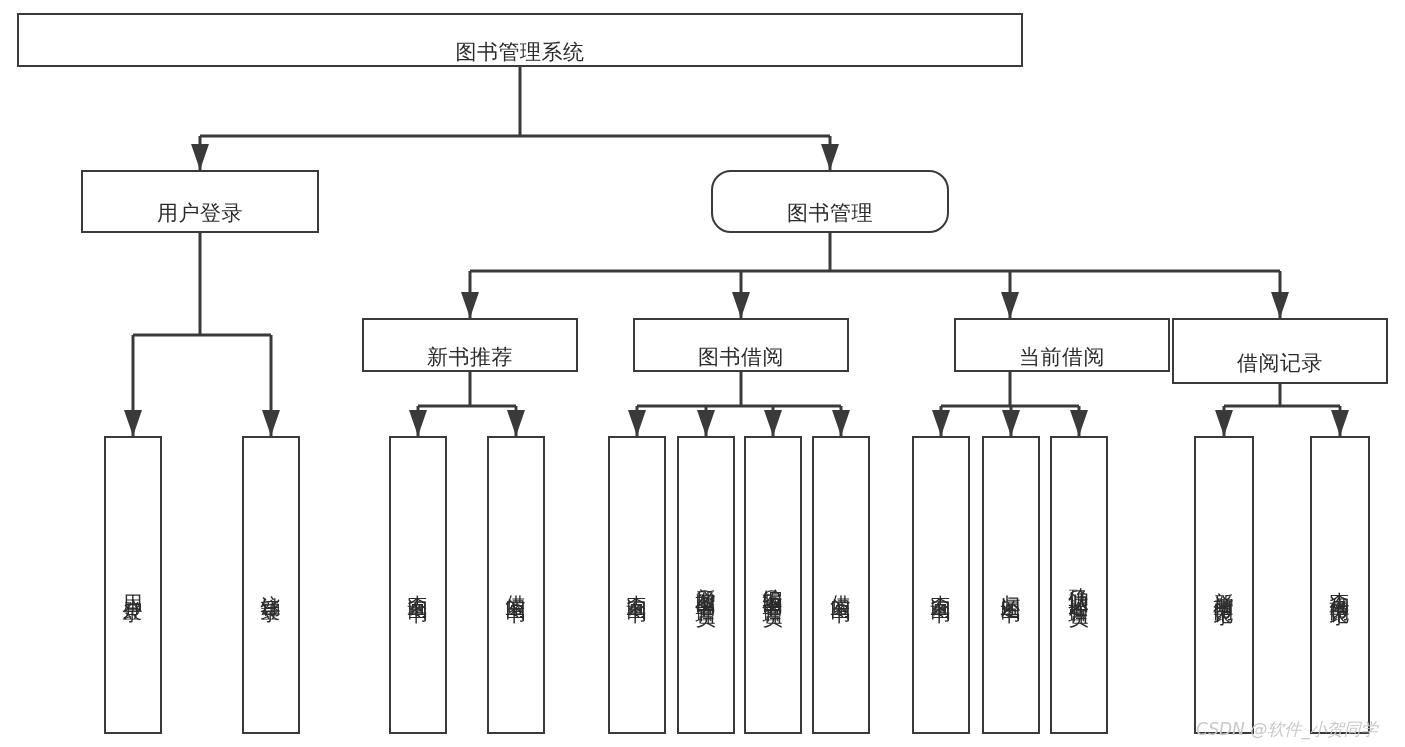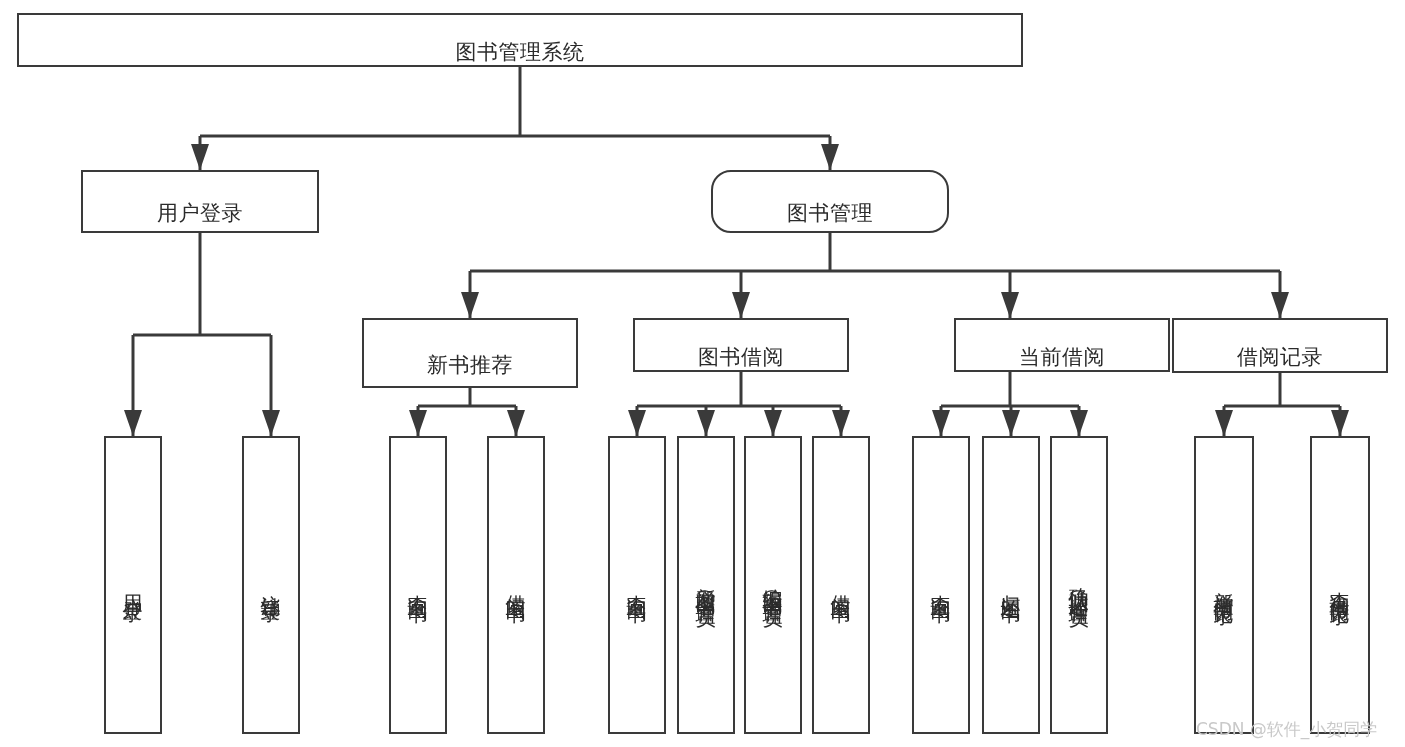--- a/index.html
+++ b/index.html
@@ -129,30 +129,30 @@
   <div id="nodes-layer">
       <div class="node-box horizontal" style="left: 17px; top: 13px; width: 1006px; height: 54px;">
         <span class="node-label">图书管理系统</span>
       </div>
       <div class="node-box horizontal" style="left: 81px; top: 170px; width: 238px; height: 63px;">
         <span class="node-label">用户登录</span>
       </div>
       <div class="node-box horizontal" style="left: 711px; top: 170px; width: 238px; height: 63px; border-radius: 20px;">
         <span class="node-label">图书管理</span>
       </div>
-      <div class="node-box horizontal" style="left: 362px; top: 318px; width: 216px; height: 70px;">
+      <div class="node-box horizontal" style="left: 362px; top: 318px; width: 216px; height: 54px;">
         <span class="node-label">新书推荐</span>
       </div>
       <div class="node-box horizontal" style="left: 633px; top: 318px; width: 216px; height: 54px;">
         <span class="node-label">图书借阅</span>
       </div>
       <div class="node-box horizontal" style="left: 954px; top: 318px; width: 216px; height: 54px;">
         <span class="node-label">当前借阅</span>
       </div>
-      <div class="node-box horizontal" style="left: 1172px; top: 318px; width: 216px; height: 55px;">
+      <div class="node-box horizontal" style="left: 1172px; top: 318px; width: 216px; height: 66px;">
         <span class="node-label">借阅记录</span>
       </div>
       <div class="node-box vertical" style="left: 104px; top: 436px; width: 58px; height: 298px;">
         <span class="node-label">用户登录</span>
       </div>
       <div class="node-box vertical" style="left: 242px; top: 436px; width: 58px; height: 298px;">
         <span class="node-label">注销登录</span>
       </div>
       <div class="node-box vertical" style="left: 389px; top: 436px; width: 58px; height: 298px;">
         <span class="node-label">查询图书</span>
@@ -181,14 +181,14 @@
       <div class="node-box vertical" style="left: 1050px; top: 436px; width: 58px; height: 298px;">
         <span class="node-label">确认归还（管理员）</span>
       </div>
       <div class="node-box vertical" style="left: 1194px; top: 436px; width: 60px; height: 298px;">
         <span class="node-label">新增借阅记录</span>
       </div>
       <div class="node-box vertical" style="left: 1310px; top: 436px; width: 60px; height: 298px;">
         <span class="node-label">查询借阅记录</span>
       </div>
     </div>
-  <div class="watermark" style="left: 1196px; top: 718px;">CSDN @软件_小贺同学</div>
+  <div class="watermark" style="left: 1196px; top: 718px; font-style: italic;">CSDN @软件_小贺同学</div>
 </div>
 
 </body></html>

